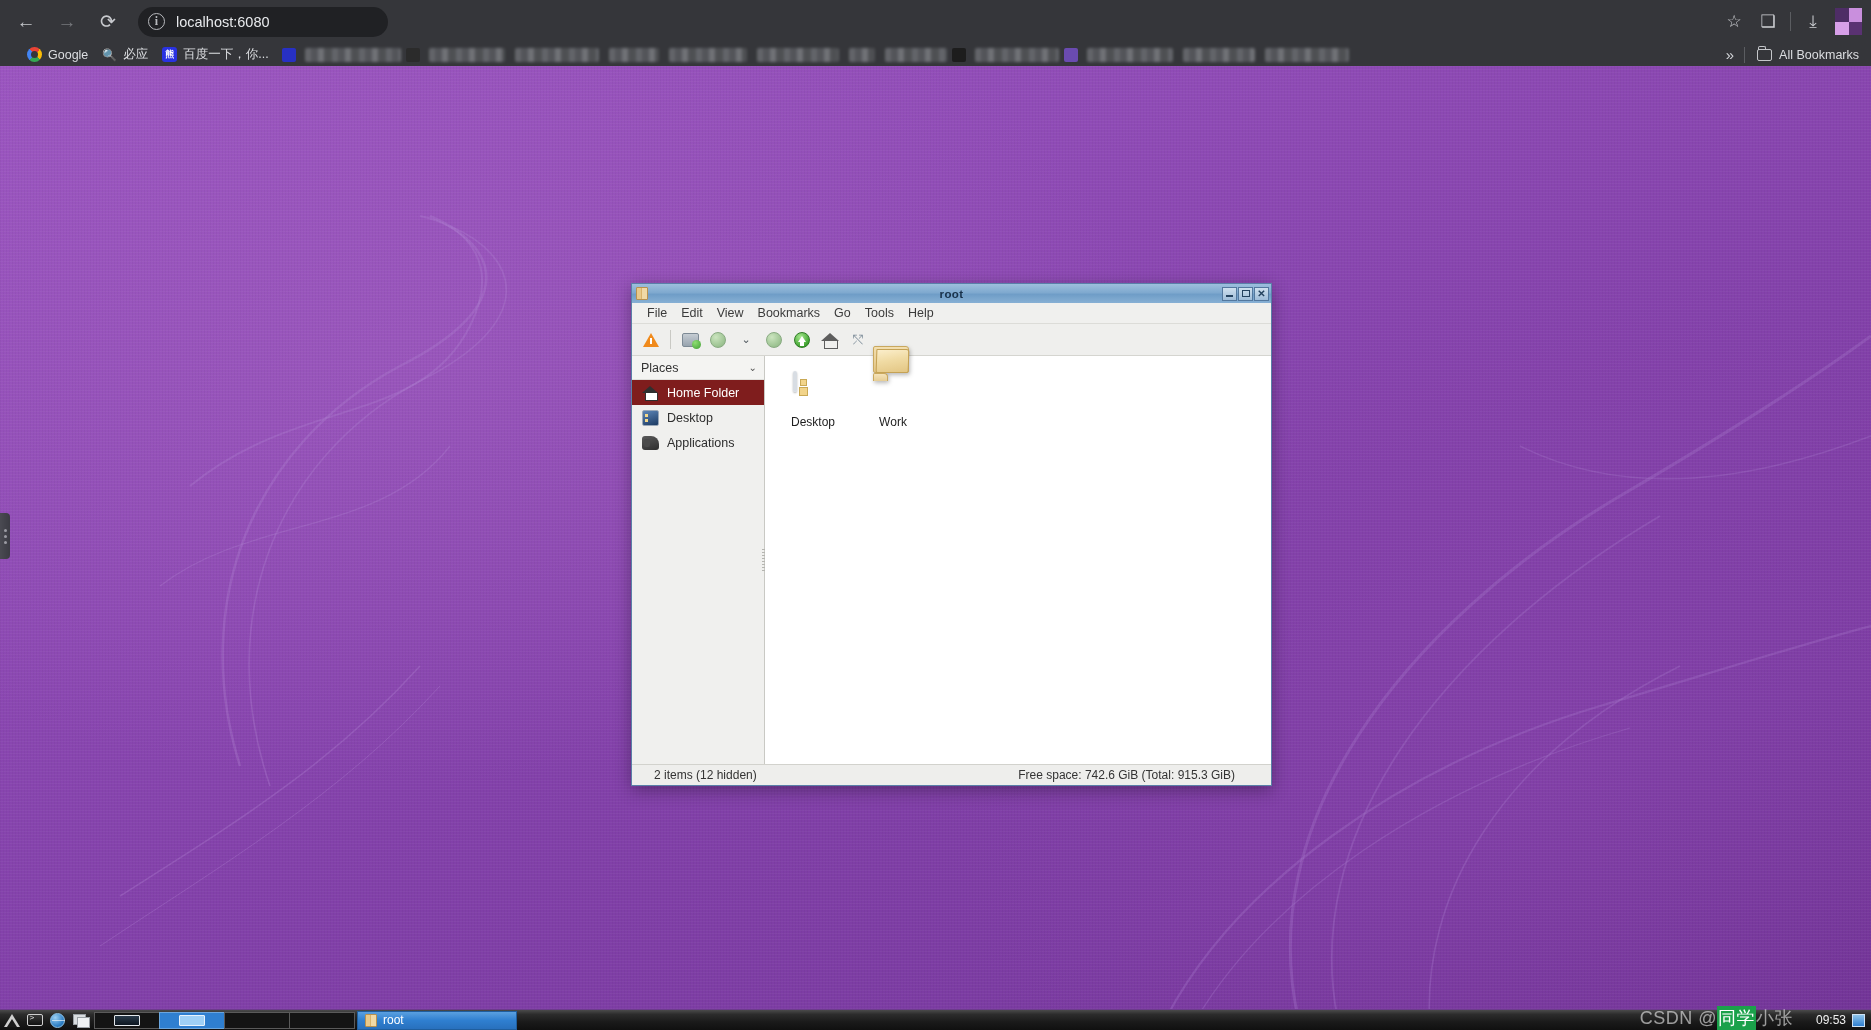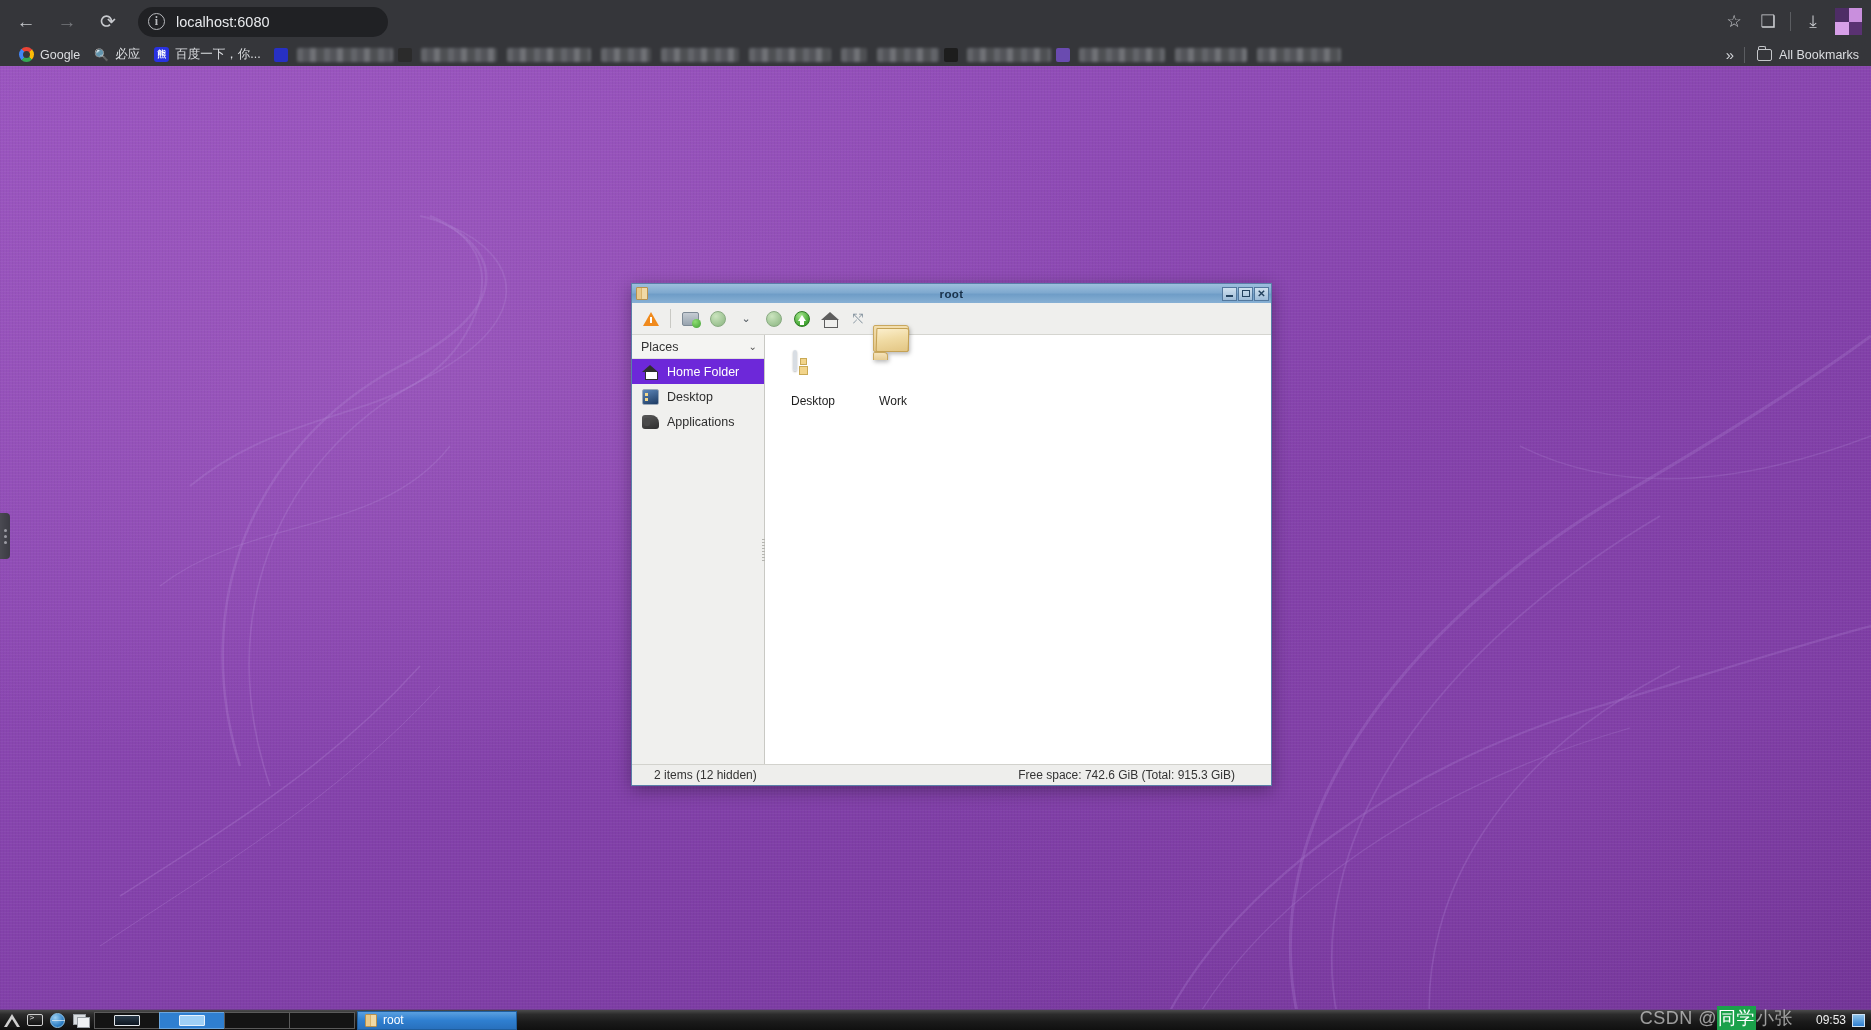--- a/index.html
+++ b/index.html
@@ -85,21 +85,21 @@
   .avatar-sq i:nth-child(2) { background: #b israeli; }
   .avatar-sq i:nth-child(2) { background: #c98fdd; }
   .avatar-sq i:nth-child(3) { background: #d79fe8; }
   .avatar-sq i:nth-child(4) { background: #5a3272; }
 
   
   .bm-row {
     position: absolute; top: 43px; left: 0;
     width: 1871px; height: 23px;
     display: flex; align-items: center;
-    padding-left: 12px;
+    padding-left: 20px;
   }
   .bm {
     display: flex; align-items: center;
     height: 21px; padding: 0 7px;
     border-radius: 4px;
     color: #dcdee1; font-size: 12.5px;
     white-space: nowrap; cursor: pointer;
     flex: 0 0 auto;
   }
   .bm-ico {
@@ -360,21 +360,21 @@
     background: #f4f4f2;
   }
   .places-hdr .chev { margin-left: auto; font-size: 10px; color: #555; }
   .place-item {
     height: 25px;
     display: flex; align-items: center;
     padding: 0 6px 0 10px;
     font-size: 12.5px; color: #2d2d2d;
     cursor: pointer; gap: 8px;
   }
-  .place-item.active { background: #6d28d9; color: #fff; }
+  .place-item.active { background: #7f1d1d; color: #fff; }
   .pi-ico { width: 17px; height: 16px; flex: 0 0 auto; position: relative; }
 
   .ic-home-s::before {
     content:''; position: absolute; left: 0; top: 1px;
     width: 0; height: 0;
     border-left: 8.5px solid transparent; border-right: 8.5px solid transparent;
     border-bottom: 7px solid #585858;
   }
   .ic-home-s::after {
     content:''; position: absolute; left: 3px; top: 8px;
@@ -746,20 +746,29 @@
           </div>
         <div class="win-btn wb-max">
             <span></span>
           </div>
         <div class="win-btn wb-close">
           <span>✕</span>
         </div>
       </div>
     </div>
 
+    <div class="menu-bar">
+      <div class="menu-item">File</div>
+      <div class="menu-item">Edit</div>
+      <div class="menu-item">View</div>
+      <div class="menu-item">Bookmarks</div>
+      <div class="menu-item">Go</div>
+      <div class="menu-item">Tools</div>
+      <div class="menu-item">Help</div>
+    </div>
 
     <div class="toolbar">
       <div class="tb-btn">
         <span class="ic-warn"></span>
       </div>
       <div class="tb-sep"></div>
       <div class="tb-btn">
         <span class="ic-newtab"></span>
       </div>
       <div class="tb-btn">

